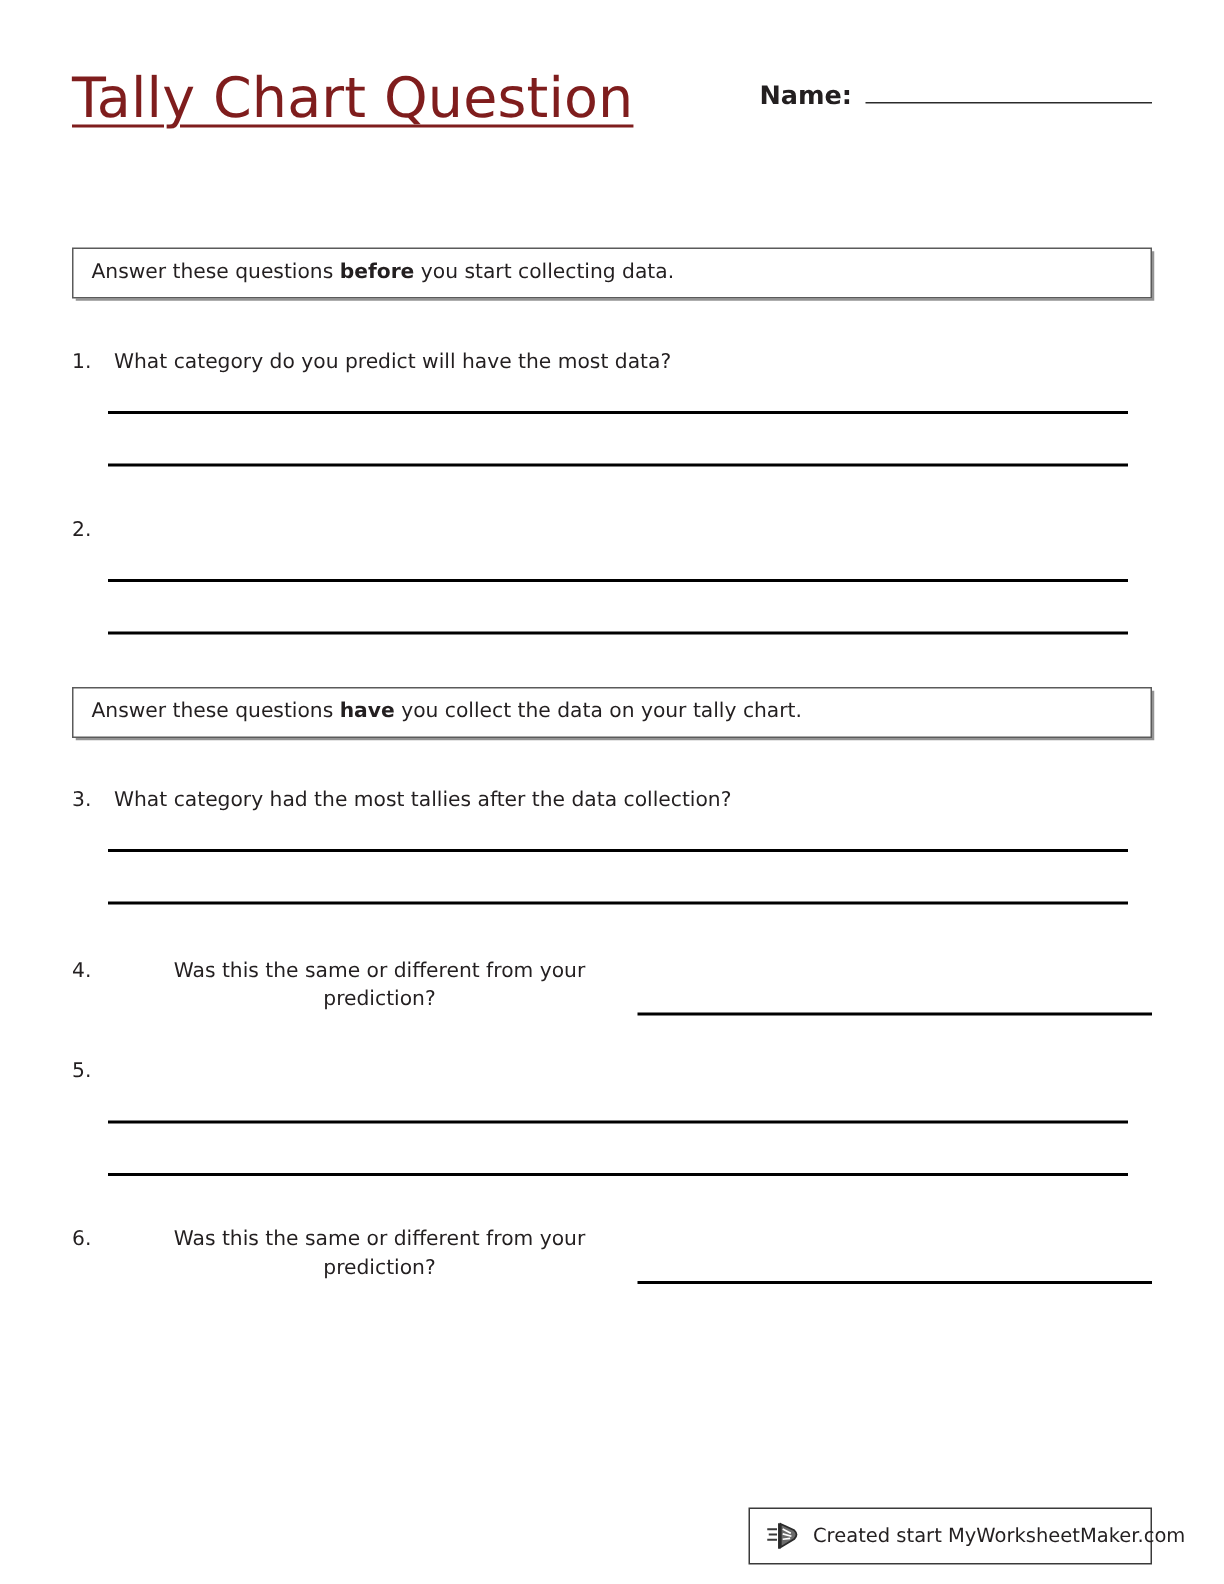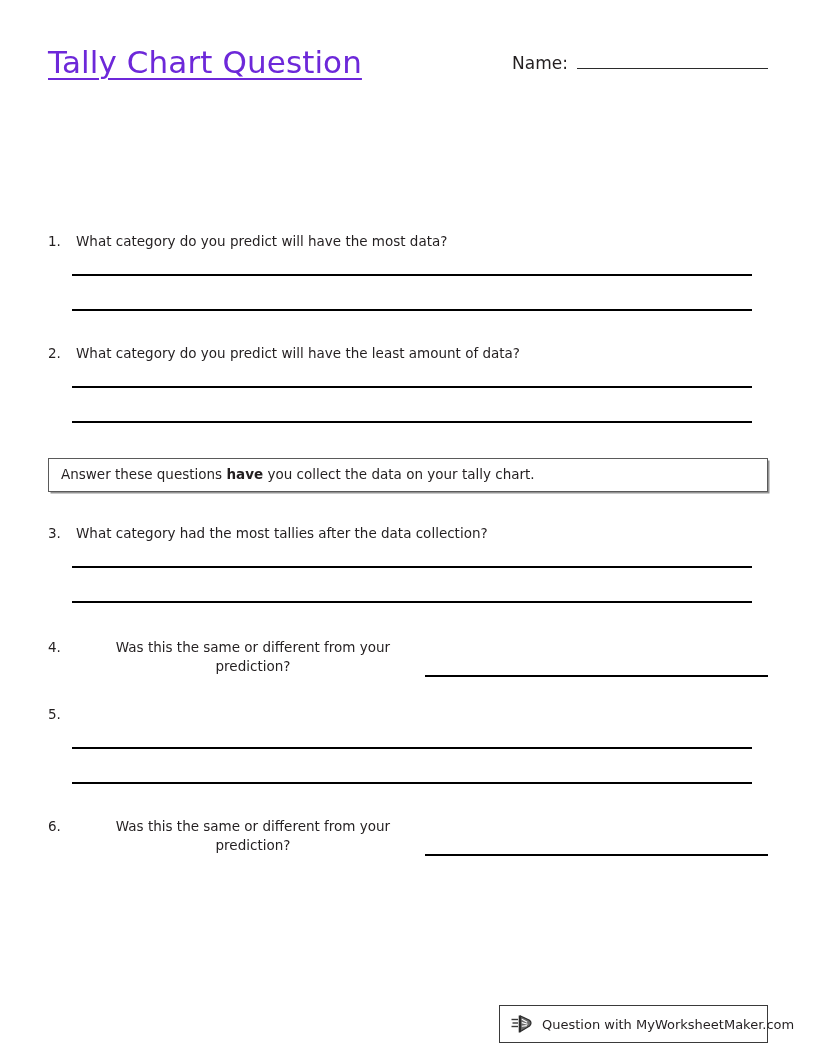--- a/index.html
+++ b/index.html
@@ -30,24 +30,24 @@
     position: absolute;
     left: 48px;
     top: 44px;
     width: 720px;
     height: 80px;
   }
   .worksheet-title {
     position: absolute;
     left: 0;
     top: 0;
-    font-size: 31px;
+    font-size: 37px;
     font-weight: 400;
     letter-spacing: 0.1px;
-    color: #6d28d9;
+    color: #7f1d1d;
     text-decoration: underline;
     text-underline-offset: 5px;
     text-decoration-thickness: 1.6px;
     white-space: nowrap;
   }
   .namedate {
     position: absolute;
     right: 0;
     top: 3px;
     width: 268px;
@@ -56,20 +56,21 @@
     display: flex;
     align-items: baseline;
     justify-content: flex-end;
     height: 37px;
   }
   .field-label {
     font-size: 17px;
     color: #231f20;
     padding-right: 9px;
     white-space: nowrap;
+    font-weight: bold;
   }
   .field-line {
     width: 191px;
     border-bottom: 1px solid #2b2b2b;
     height: 21px;
   }
 
   
   .instruction-box {
     position: absolute;
@@ -196,37 +197,41 @@
     <div class="worksheet-title">Tally Chart Question</div>
 
     <div class="namedate">
       <div class="field-row">
         <span class="field-label">Name:</span>
         <span class="field-line"></span>
       </div>
     </div>
   </div>
 
+  <div class="instruction-box" id="instruction-box-1">
+    <div class="instruction-text">
+      <span>Answer these questions </span><b>before</b><span> you start collecting data.</span>
+    </div>
+  </div>
 
   <div class="question" id="question-1">
     <div class="q-head">
       <span class="q-number">1.</span>
       <span class="q-text">What category do you predict will have the most data?</span>
     </div>
   </div>
   <div class="answer-lines" id="answer-lines-1">
     <div class="answer-line"></div>
     <div class="answer-gap"></div>
     <div class="answer-line"></div>
   </div>
 
   <div class="question" id="question-2">
     <div class="q-head">
       <span class="q-number">2.</span>
-      <span class="q-text">What category do you predict will have the least amount of data?</span>
     </div>
   </div>
   <div class="answer-lines" id="answer-lines-2">
     <div class="answer-line"></div>
     <div class="answer-gap"></div>
     <div class="answer-line"></div>
   </div>
 
   <div class="instruction-box" id="instruction-box-2">
     <div class="instruction-text">
@@ -279,16 +284,16 @@
         <path d="M0.5 6.5 H7" stroke="#3a3a3a" stroke-width="1.4"></path>
         <path d="M1.5 10 H7" stroke="#3a3a3a" stroke-width="1.4"></path>
         <path d="M0.5 13.5 H7" stroke="#3a3a3a" stroke-width="1.4"></path>
         <path d="M8.5 2.5 L8.5 19.5" stroke="#2b2b2b" stroke-width="1.6"></path>
         <path d="M9.5 3 L18.5 7.2 Q21.5 10 18.5 13 L9.5 18.5 Z" fill="#6b6b6b" stroke="#2b2b2b" stroke-width="1.2"></path>
         <path d="M10.8 6.3 L16.2 9.2" stroke="#ffffff" stroke-width="1.1"></path>
         <path d="M10.8 9.6 L16.6 11.2" stroke="#ffffff" stroke-width="1.1"></path>
         <path d="M10.8 13.2 L15.8 12.6" stroke="#ffffff" stroke-width="1.1"></path>
       </svg>
     </span>
-    <span class="badge-text">Question with MyWorksheetMaker.com</span>
+    <span class="badge-text">Created start MyWorksheetMaker.com</span>
   </div>
 
 </div>
 
 </body></html>

